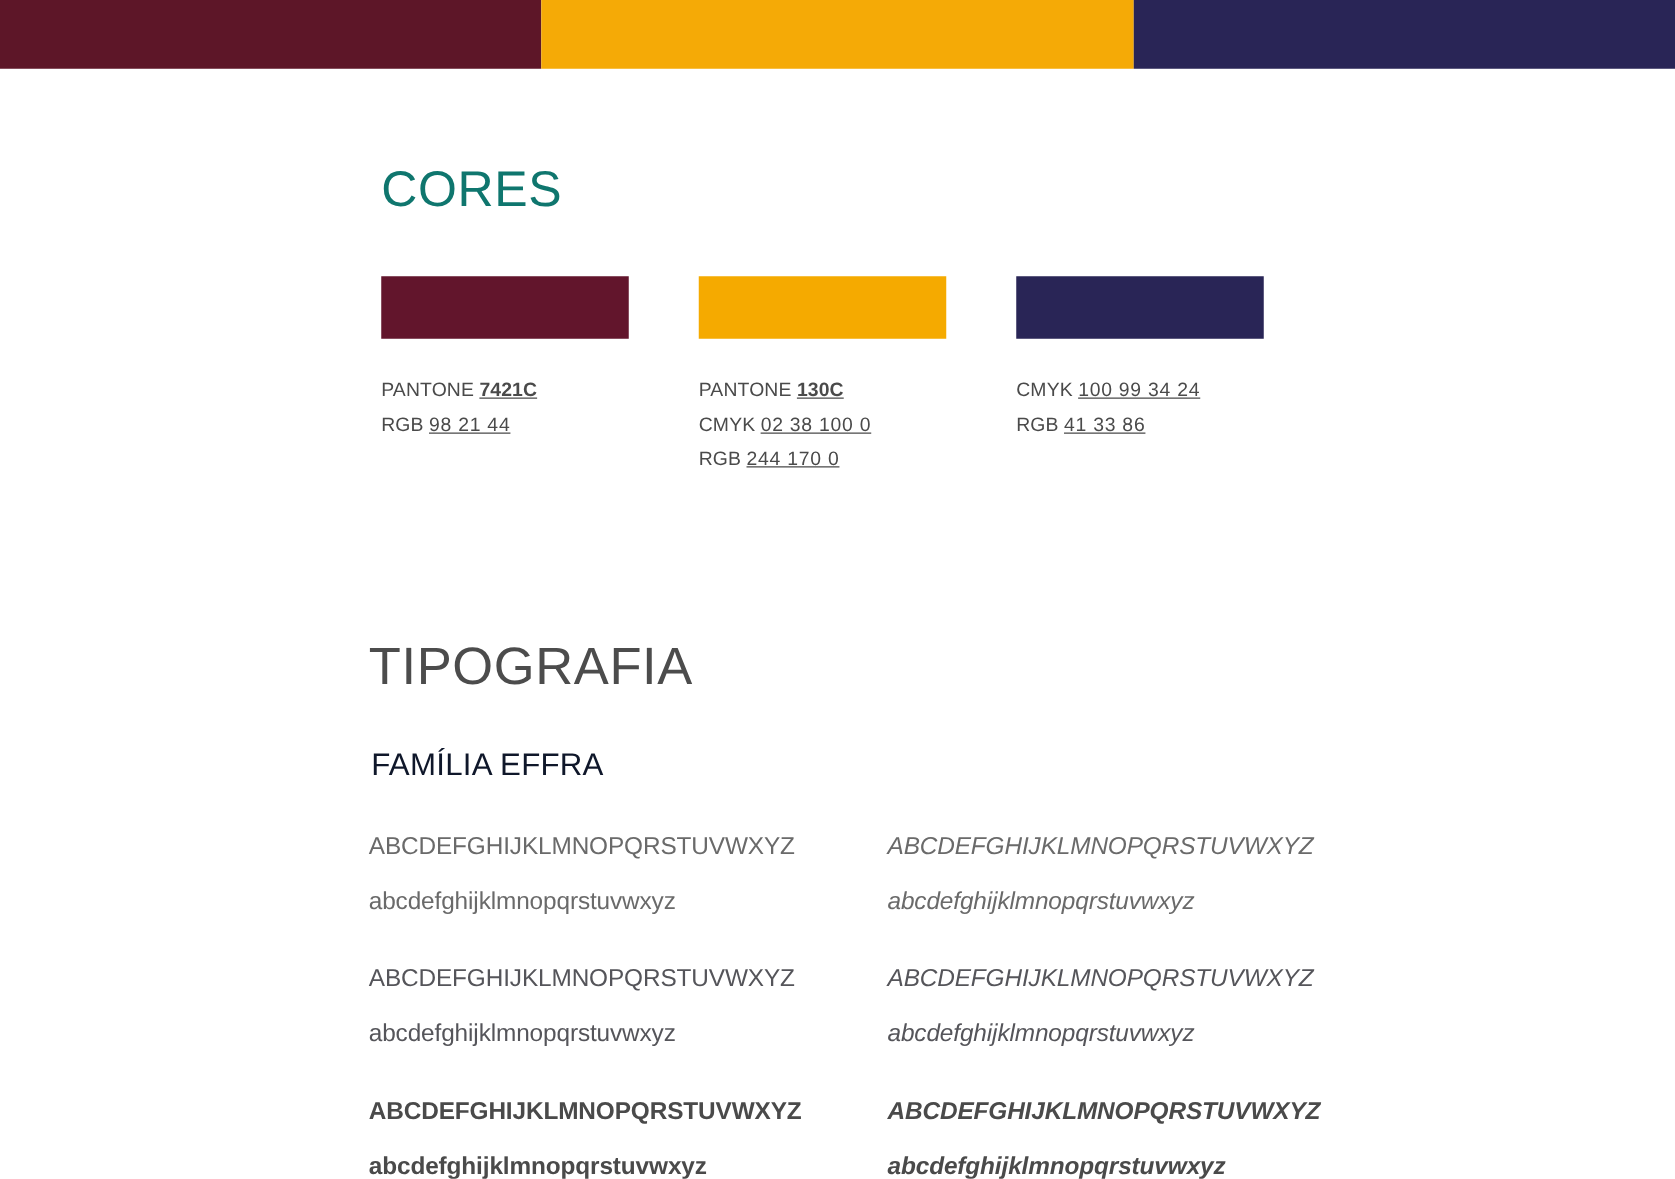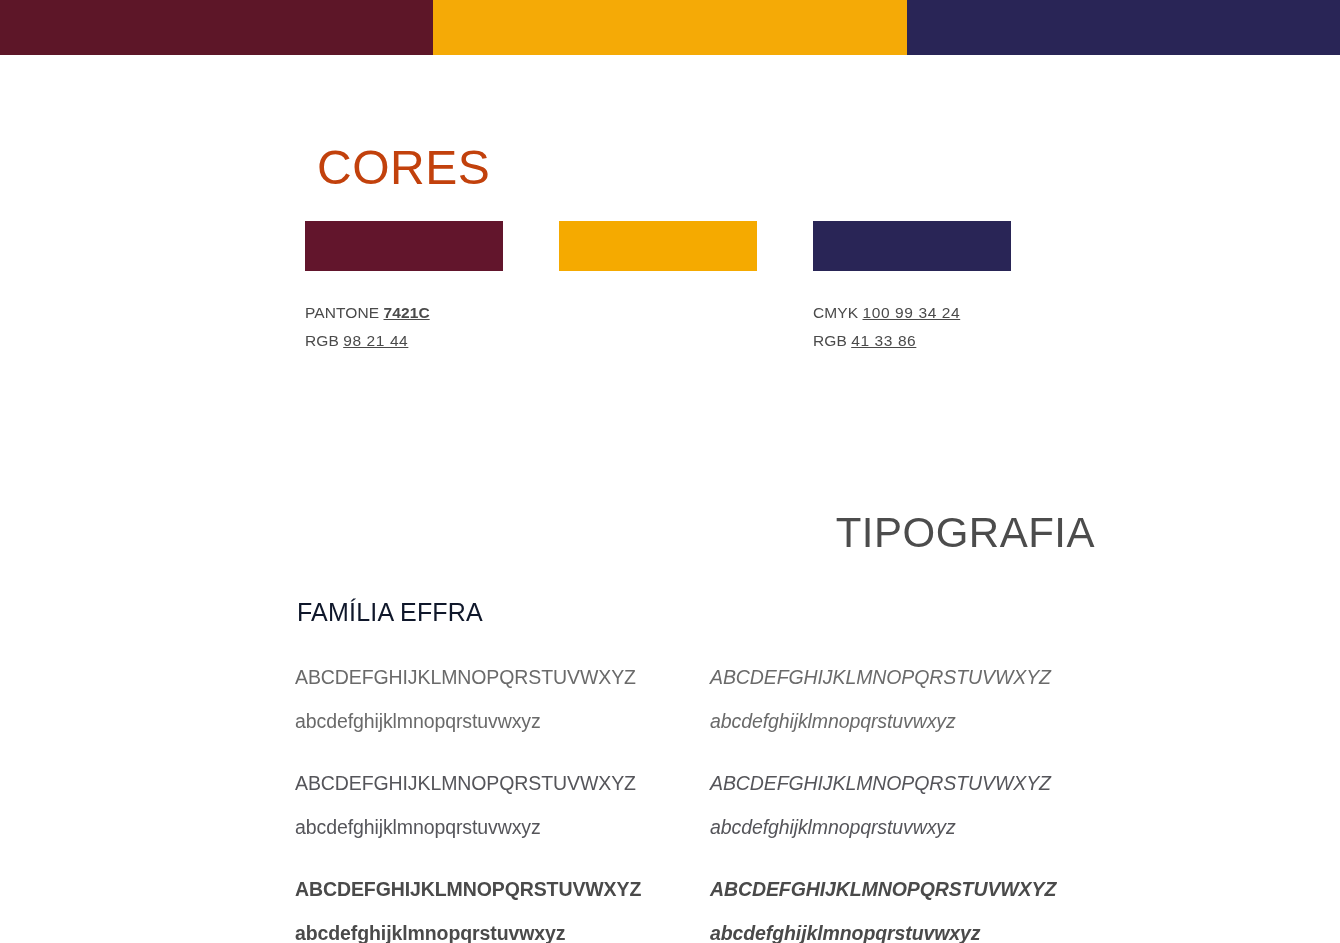--- a/index.html
+++ b/index.html
@@ -41,26 +41,26 @@
 
   
   .cores-section {
     position: absolute;
     left: 305px;
     top: 77px;
     width: 760px;
   }
   .section-title {
     font-family: "Liberation Sans", sans-serif;
-    font-size: 48px;
+    font-size: 40px;
     font-weight: 300;
     letter-spacing: 0.5px;
-    color: #c2410c;
+    color: #0f766e;
     line-height: 1;
-    margin: 12px;
+    margin: 0;
     white-space: nowrap;
   }
   .swatch-row {
     position: absolute;
     left: 0;
     top: 89px;
     width: 760px;
     display: flex;
   }
   .swatch-col {
@@ -103,21 +103,20 @@
     width: 800px;
   }
   .tipo-title {
     font-size: 42px;
     font-weight: 300;
     letter-spacing: 0.5px;
     color: #4c4c4c;
     line-height: 1;
     margin: 0;
     white-space: nowrap;
-    text-align: right;
   }
   .family-name {
     position: absolute;
     left: 2px;
     top: 88px;
     font-size: 25px;
     font-weight: 400;
     letter-spacing: 0.2px;
     color: #0f172a;
     line-height: 1;
@@ -177,20 +176,34 @@
           </span>
           <span class="spec-line">
             <span class="spec-key">RGB</span>
             <span class="spec-val">98 21 44</span>
           </span>
         </div>
       </div>
 
       <div class="swatch-col">
         <div class="swatch-chip" style="background: rgb(245, 170, 0);"></div>
+        <div class="swatch-specs">
+          <span class="spec-line spec-pantone">
+            <span class="spec-key">PANTONE</span>
+            <span class="spec-val">130C</span>
+          </span>
+          <span class="spec-line">
+            <span class="spec-key">CMYK</span>
+            <span class="spec-val">02 38 100 0</span>
+          </span>
+          <span class="spec-line">
+            <span class="spec-key">RGB</span>
+            <span class="spec-val">244 170 0</span>
+          </span>
+        </div>
       </div>
 
       <div class="swatch-col">
         <div class="swatch-chip" style="background: rgb(41, 37, 86);"></div>
         <div class="swatch-specs">
           <span class="spec-line">
             <span class="spec-key">CMYK</span>
             <span class="spec-val">100 99 34 24</span>
           </span>
           <span class="spec-line">

